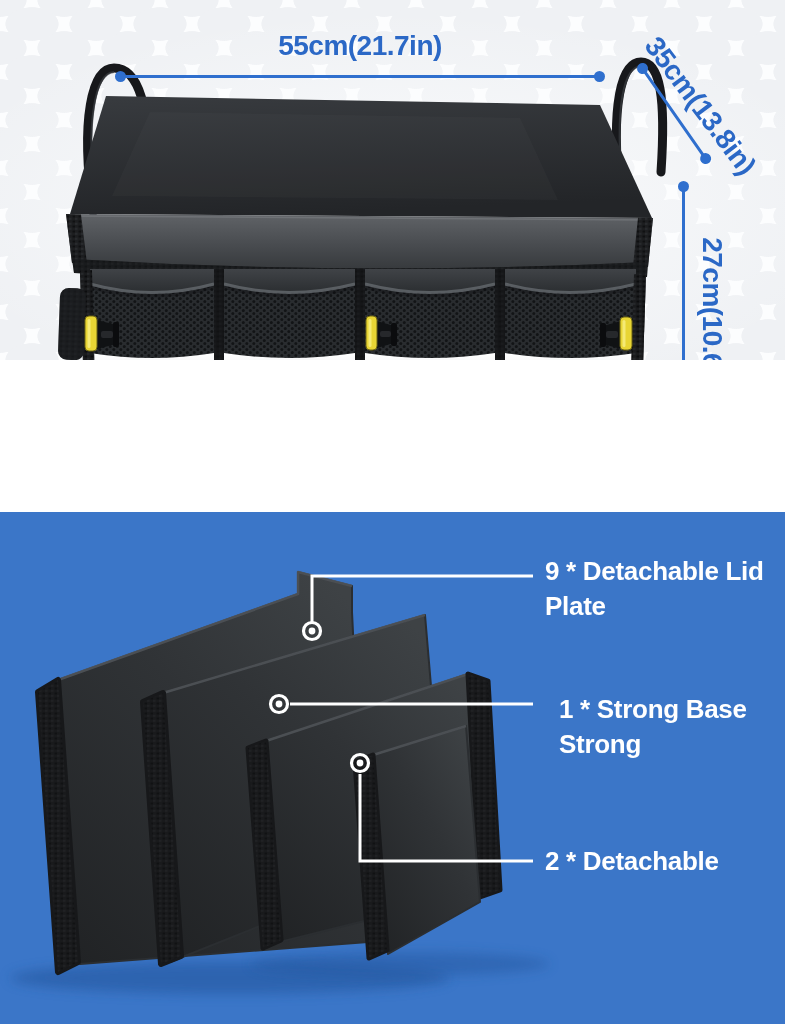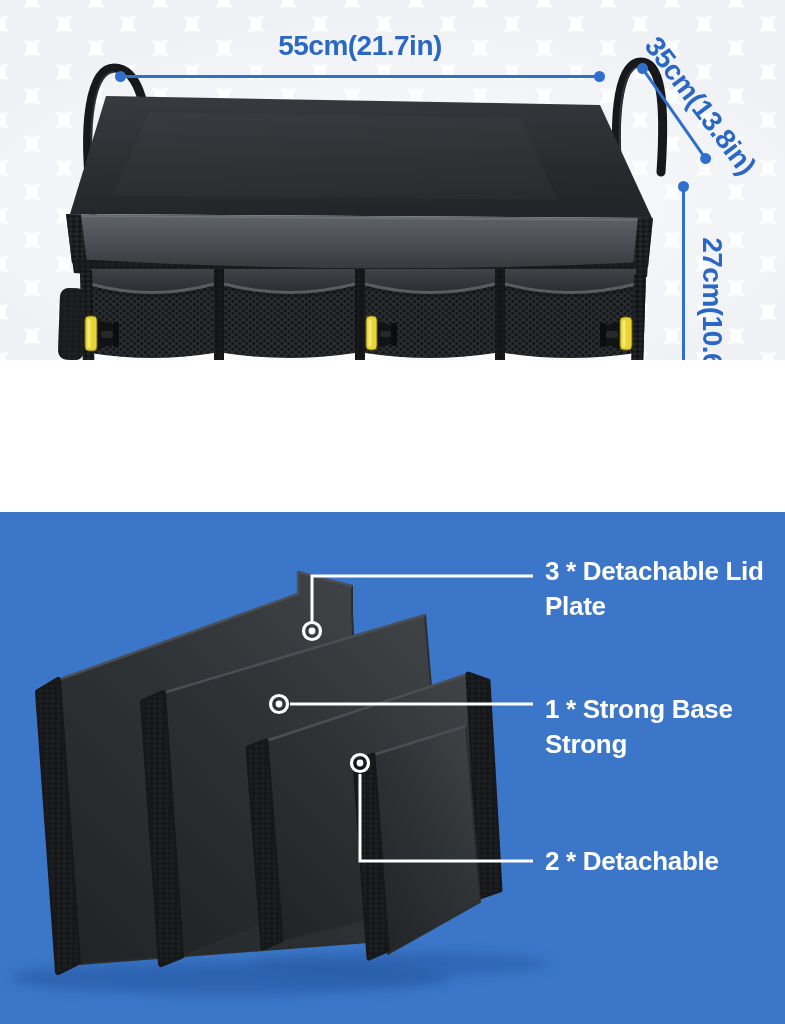--- a/index.html
+++ b/index.html
@@ -45,21 +45,21 @@
 
   
   .bottom-section{
     position:absolute; left:0; top:512px; width:785px; height:512px; overflow:hidden;
     background:#3b76c8;
   }
   .comp-label{
     position:absolute; left:545px; color:#ffffff; font-weight:bold;
     font-size:26px; line-height:35px; letter-spacing:-0.3px; white-space:nowrap;
   }
-  .comp-label-1{top:42px;} .comp-label-2{top:180px;} .comp-label-3{top:332px;text-align:right;}
+  .comp-label-1{top:42px;} .comp-label-2{top:180px;margin-left:14px;} .comp-label-3{top:332px;text-align:right;}
 </style>
 </head>
 <body>
 
 <div class="canvas">
 
   <section class="top-section">
     <div class="fade"></div>
 
     <svg class="product-svg" width="785" height="512" viewBox="0 0 785 512">
@@ -275,21 +275,21 @@
         <circle cx="312" cy="119" r="8.5" stroke="#ffffff" stroke-width="3.2" fill="none"></circle>
         <circle cx="312" cy="119" r="3.4" fill="#ffffff"></circle>
         <circle cx="279" cy="192" r="8.5" stroke="#ffffff" stroke-width="3.2" fill="none"></circle>
         <circle cx="279" cy="192" r="3.4" fill="#ffffff"></circle>
         <circle cx="360" cy="251" r="8.5" stroke="#ffffff" stroke-width="3.2" fill="none"></circle>
         <circle cx="360" cy="251" r="3.4" fill="#ffffff"></circle>
       </g>
     </svg>
 
     <div class="comp-label comp-label-1">
-      <div>3 * Detachable Lid</div>
+      <div>9 * Detachable Lid</div>
       <div>Plate</div>
     </div>
     <div class="comp-label comp-label-2">
       <div>1 * Strong Base</div>
       <div>Strong</div>
     </div>
     <div class="comp-label comp-label-3">
       <div>2 * Detachable</div>
     </div>
   </section>

